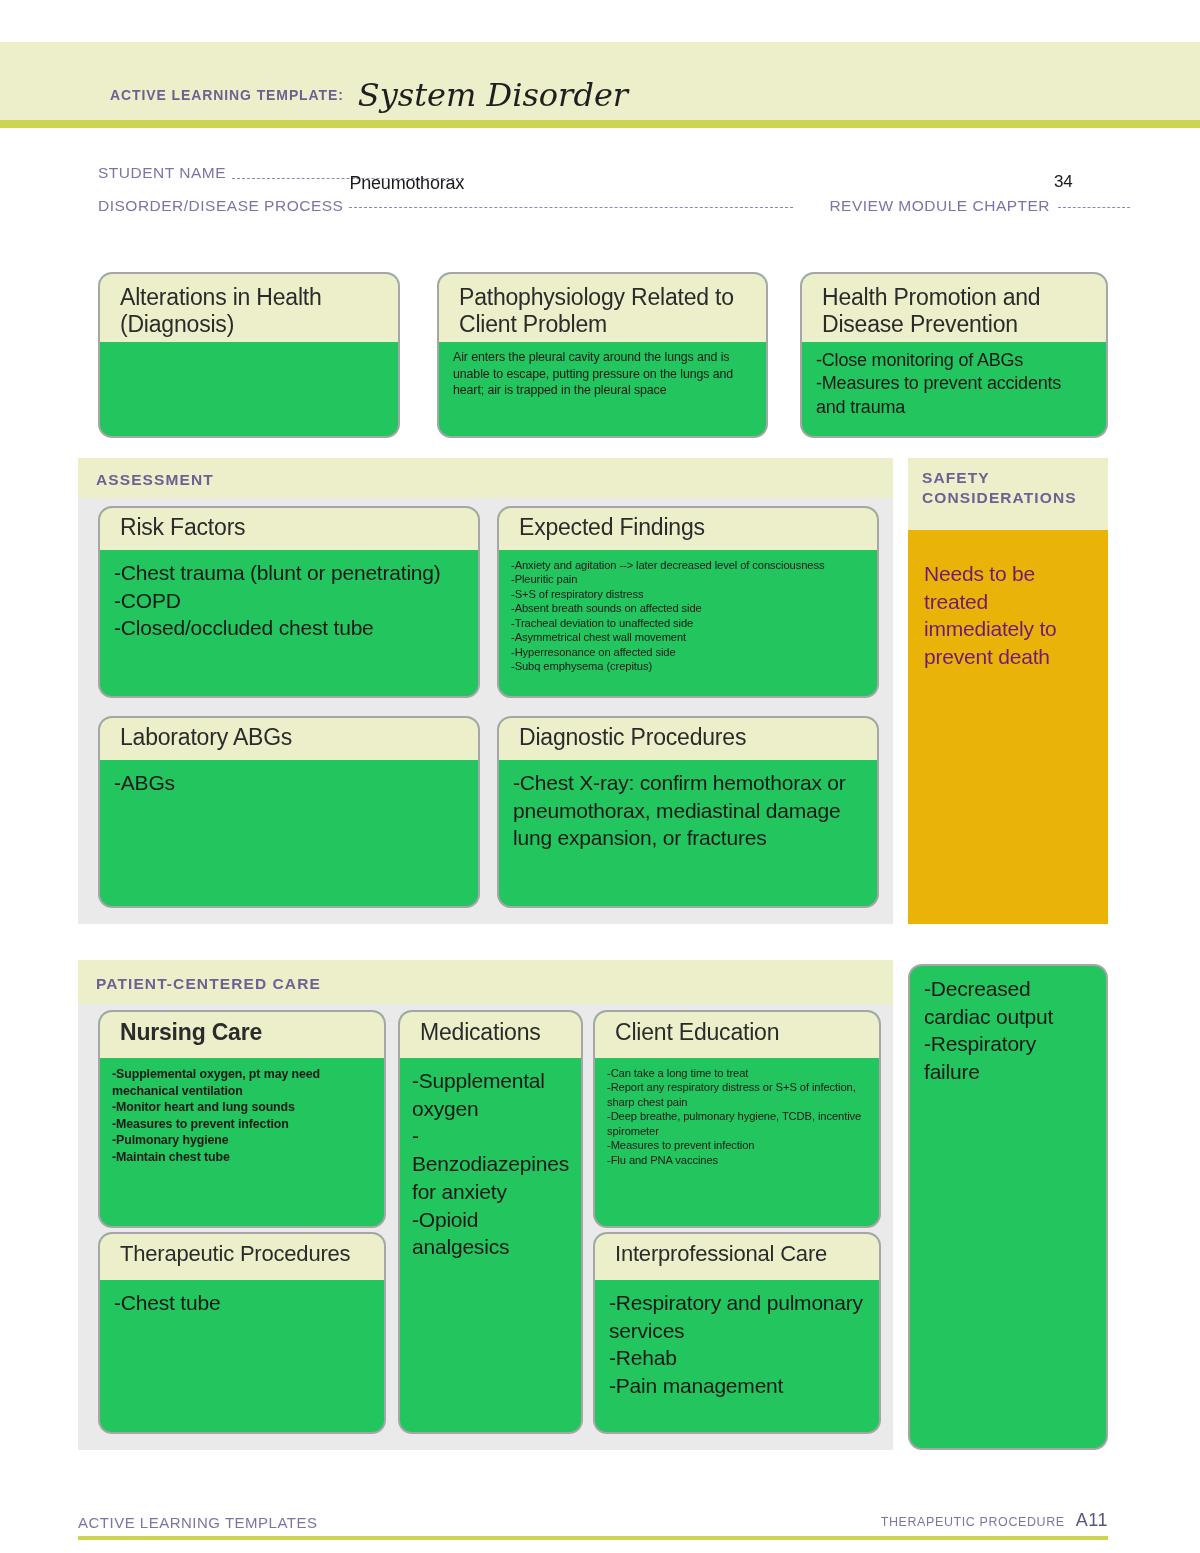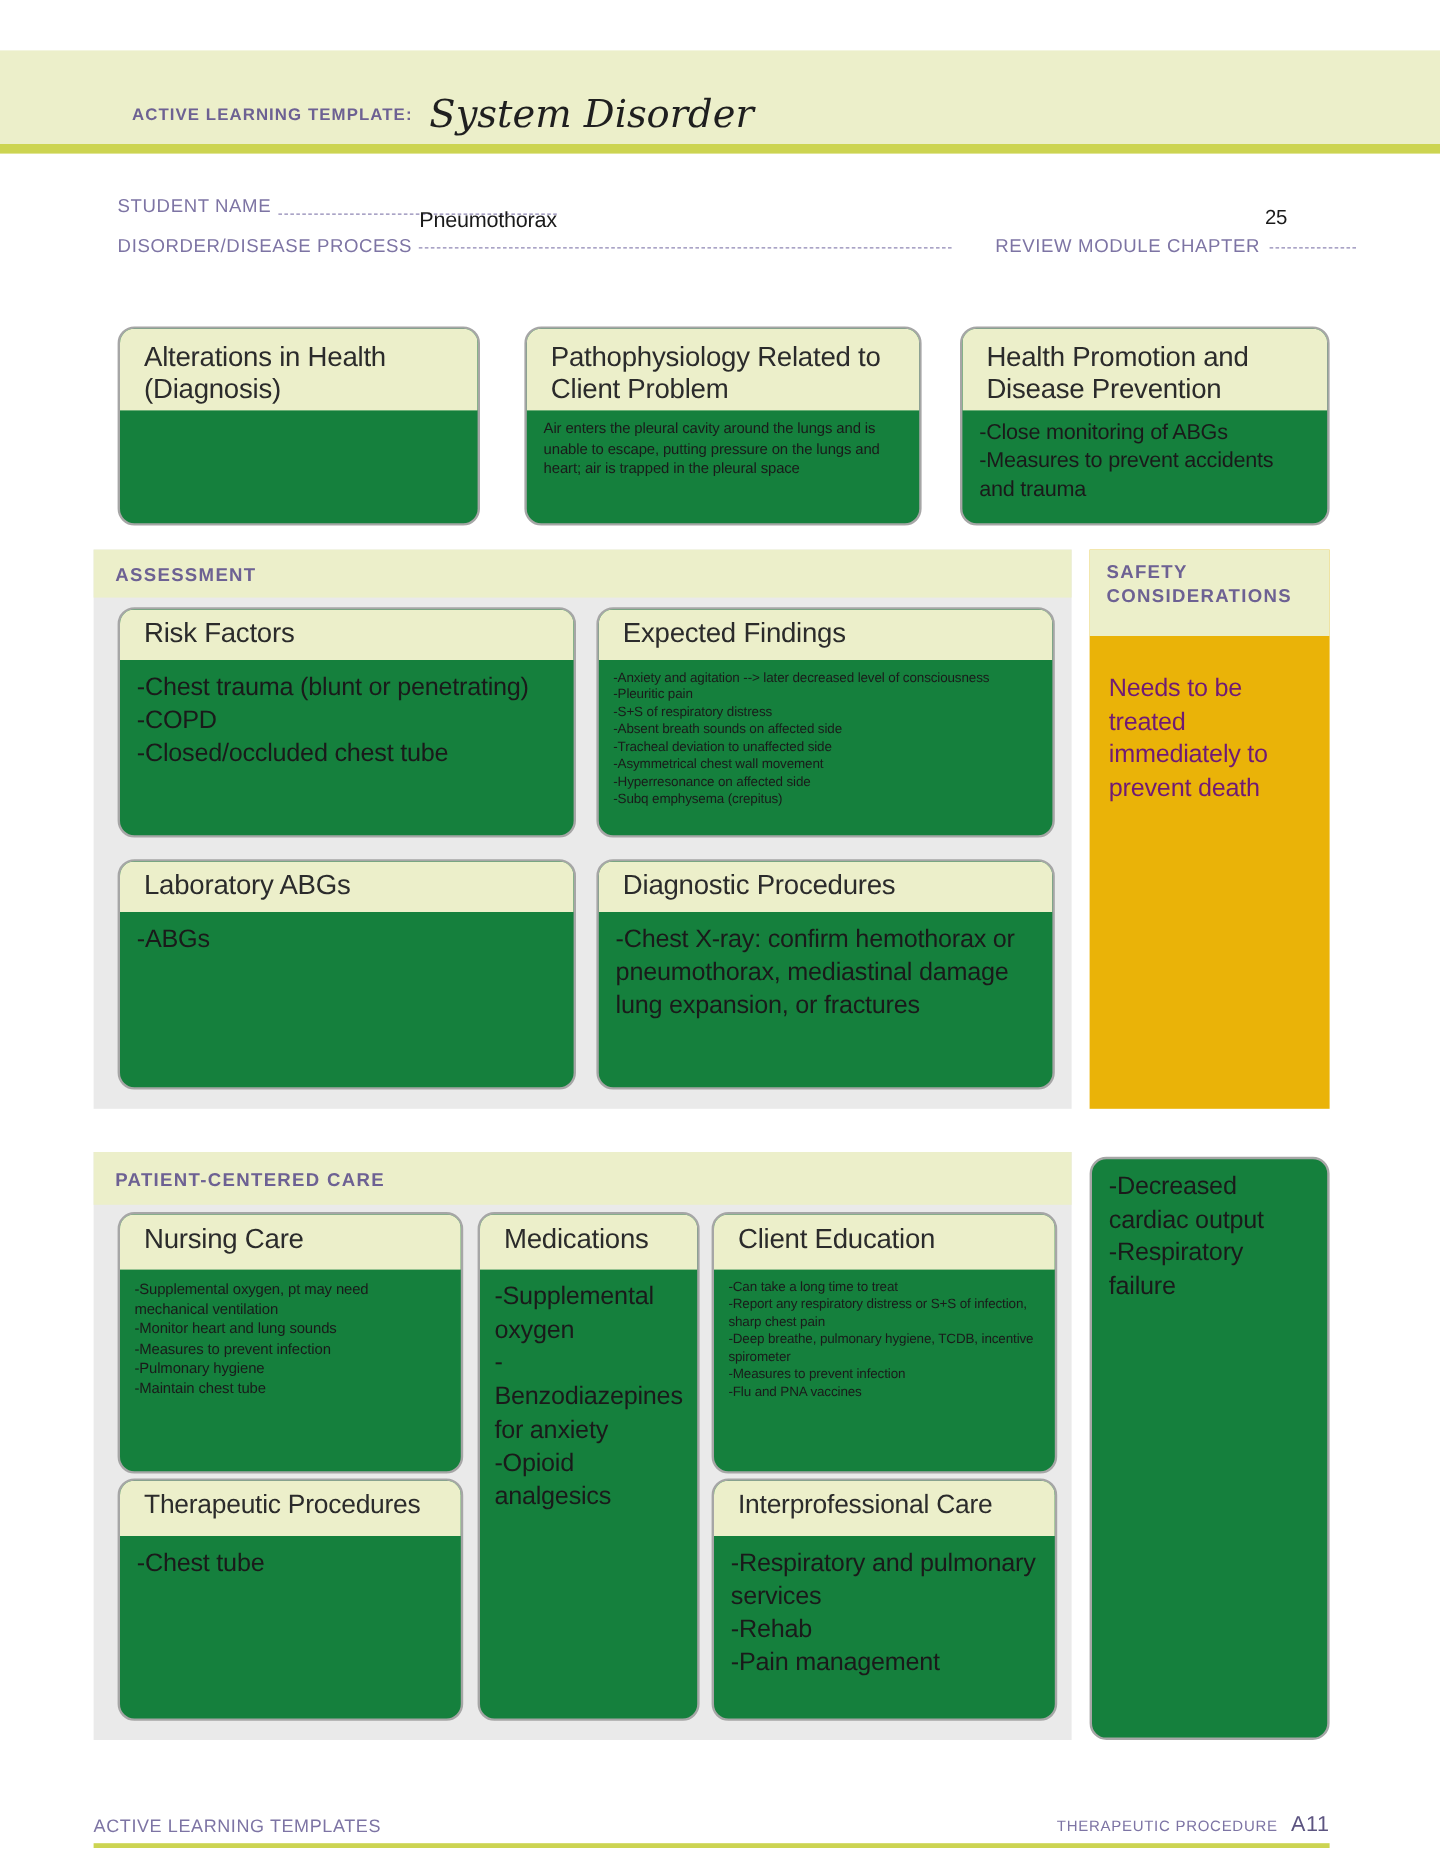--- a/index.html
+++ b/index.html
@@ -90,21 +90,21 @@
     letter-spacing: -0.2px;
   }
   .fill-disorder { left: 235px; top: -2px; }
   .fill-chapter { left: 8px; top: -6px; font-size: 17px; }
   .chapter-wrap { position: relative; display: inline-block; margin-left: 2px; }
   .disorder-wrap { position: relative; display: inline-block; }
 
   
   .card {
     position: absolute;
-    background: #15803d;
+    background: #22c55e;
     border: 2px solid #a6a6a6;
     border-radius: 14px;
     box-sizing: border-box;
     overflow: hidden;
   }
   .card > .card-head {
     background: #ecefca;
     box-sizing: border-box;
     padding: 8px 0 9px 20px;
     font-size: 23px;
@@ -189,21 +189,21 @@
     line-height: 1.32;
     color: #701a75;
     letter-spacing: -0.2px;
     white-space: pre-line;
   }
 
   
   #panel-pcc { left: 78px; top: 960px; width: 815px; height: 490px; }
   #panel-pcc .panel-head { height: 44px; padding-top: 14px; }
 
-  #card-nursing       { left: 98px;  top: 1010px; width: 288px; height: 218px; }
+  #card-nursing       { left: 98px;  top: 1010px; width: 288px; height: 218px; font-weight: bold; }
   #card-medications   { left: 398px; top: 1010px; width: 185px; height: 424px; }
   #card-clienteducat  { left: 593px; top: 1010px; width: 288px; height: 218px; }
   #card-therapeutic   { left: 98px;  top: 1232px; width: 288px; height: 202px; }
   #card-interprof     { left: 593px; top: 1232px; width: 288px; height: 202px; }
 
   #card-nursing .card-head,
   #card-medications .card-head,
   #card-clienteducat .card-head,
   #card-therapeutic .card-head,
   #card-interprof .card-head { height: 46px; padding-top: 7px; }
@@ -272,21 +272,21 @@
   </div>
   <div class="ident-row">
     <span class="lbl">DISORDER/DISEASE PROCESS</span>
     <span class="disorder-wrap">
       <span class="blank b2"></span>
       <span class="fill fill-disorder" style="left:6px;top:-24px;">Pneumothorax</span>
     </span>
     <span class="lbl" style="margin-left:36px;">REVIEW MODULE CHAPTER</span>
     <span class="chapter-wrap">
       <span class="blank b3"></span>
-      <span class="fill fill-chapter" style="left:2px;top:-25px;">25</span>
+      <span class="fill fill-chapter" style="left:2px;top:-25px;">34</span>
     </span>
   </div>
 </div>
 
 <div class="card" id="card-alterations">
   <div class="card-head">Alterations in
 Health (Diagnosis)</div>
   <div class="card-body body-sm"></div>
 </div>
 

